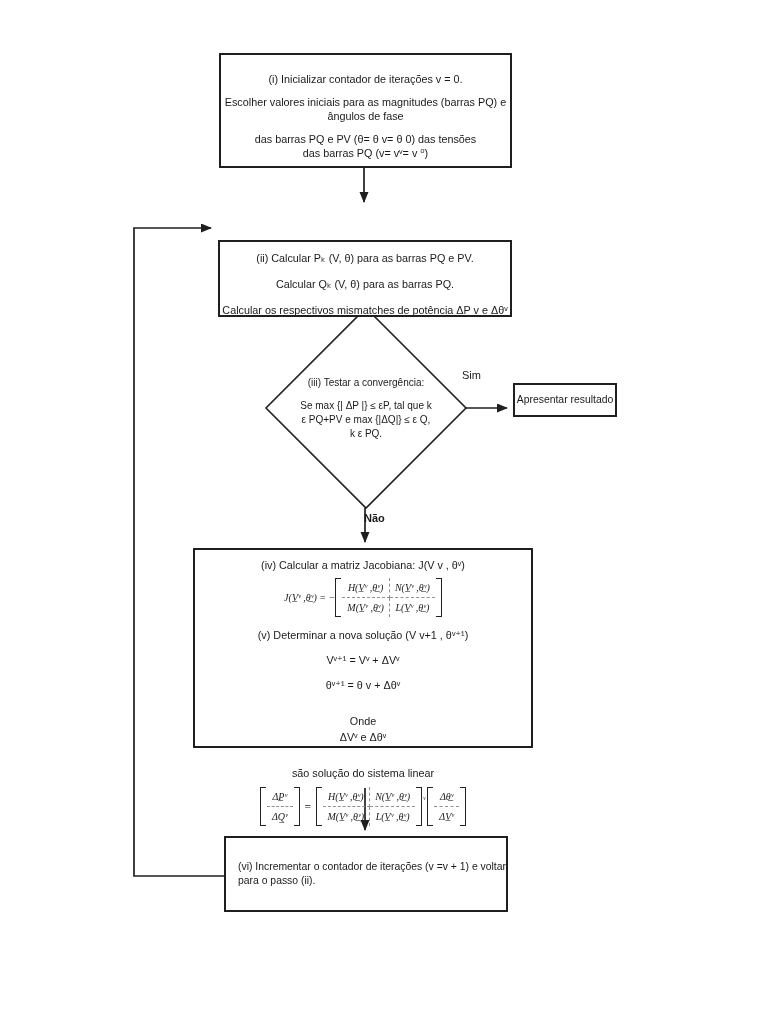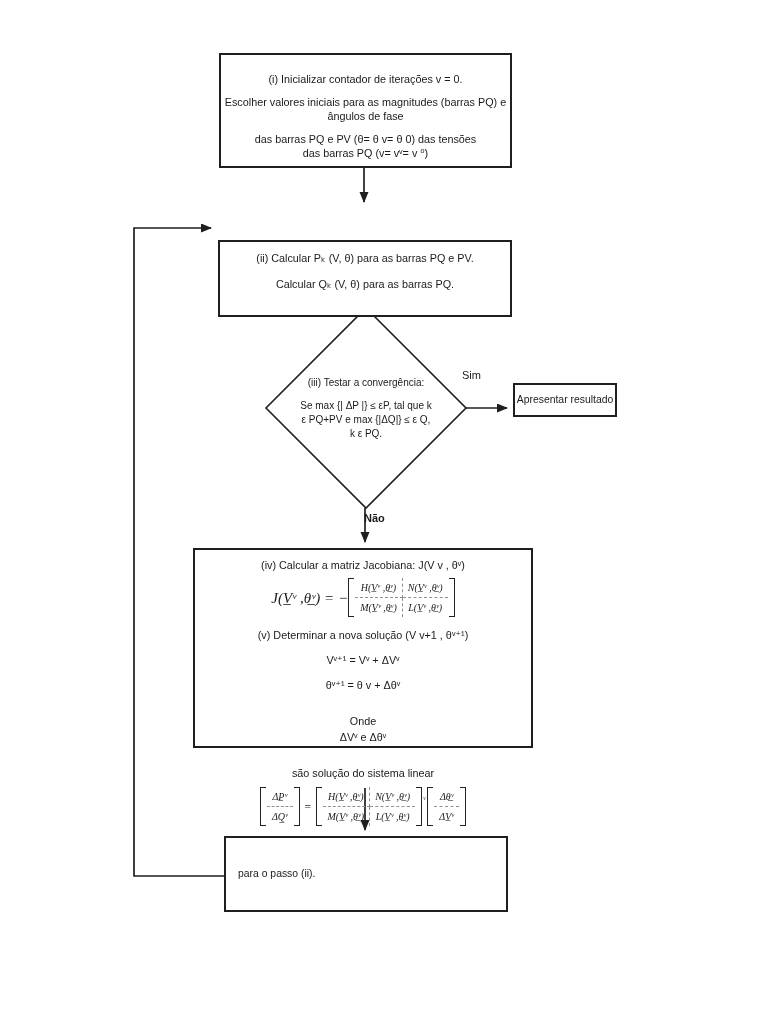--- a/index.html
+++ b/index.html
@@ -20,21 +20,21 @@
         text-align:left;padding:0 12px;font-size:10.4px;line-height:14px;}
   .dlabel{position:absolute;font-size:11px;background:transparent;}
   .sim{left:462px;top:369px;}
   .nao{left:364px;top:512px;font-weight:bold;}
   .diamond-text{position:absolute;left:261px;top:376px;width:210px;text-align:center;
         font-size:10px;line-height:14px;}
   .diamond-text .gap{margin-top:9px;}
   
   .formula{display:inline-flex;align-items:center;margin-top:6px;
         font-family:'Liberation Serif','DejaVu Serif',serif;font-style:italic;}
-  .flhs{font-size:15px;margin-right:0;white-space:nowrap;}
+  .flhs{font-size:10px;margin-right:0;white-space:nowrap;}
   .brk{width:5px;align-self:stretch;border:1.4px solid #222;}
   .brk.l{border-right:none;margin-right:1px;}
   .brk.r{border-left:none;margin-left:1px;}
   .mgrid{display:grid;grid-template-columns:auto auto;}
   .vgrid{display:grid;grid-template-columns:auto;}
   .cell{padding:2px 5px;font-size:10px;line-height:15px;white-space:nowrap;}
   .cell.cl{border-right:1px dashed #909090;}
   .cell.ct{border-bottom:1px dashed #909090;}
   .fsup{font-size:8px;margin:0 2px 14px 1px;}
   .feq{font-size:11.5px;margin:0 4px;}
@@ -71,20 +71,21 @@
     <div class="ln">(i) Inicializar contador de iterações v = 0.</div>
     <div class="ln gap">Escolher valores iniciais para as magnitudes (barras PQ) e</div>
     <div class="ln">ângulos de fase</div>
     <div class="ln gap">das barras PQ e PV (θ= θ v= θ 0) das tensões</div>
     <div class="ln">das barras PQ (v= vᵛ= v ⁰)</div>
   </div>
 
   <div class="node box2">
     <div class="ln">(ii) Calcular Pₖ (V, θ) para as barras PQ e PV.</div>
     <div class="ln gap">Calcular Qₖ (V, θ) para as barras PQ.</div>
+    <div class="ln gap">Calcular os respectivos mismatches de potência ΔP v e Δθᵛ</div>
   </div>
 
   <div class="diamond-text">
     <div class="ln">(iii) Testar a convergência:</div>
     <div class="ln gap">Se max {| ΔP |} ≤ εP, tal que k</div>
     <div class="ln">ε PQ+PV e max {|ΔQ|} ≤ ε Q,</div>
     <div class="ln">k ε PQ.</div>
   </div>
 
   <div class="dlabel sim">Sim</div>
@@ -136,16 +137,17 @@
       <span class="brk l"></span>
       <span class="vgrid">
         <span class="cell ct">Δθ̲ᵛ</span>
         <span class="cell">ΔV̲ᵛ</span>
       </span>
       <span class="brk r"></span>
     </div>
   </div>
 
   <div class="node box6">
+    <div class="ln">(vi) Incrementar o contador de iterações (v =v + 1) e voltar</div>
     <div class="ln">para o passo (ii).</div>
   </div>
 
 </div>
 
 </body></html>

